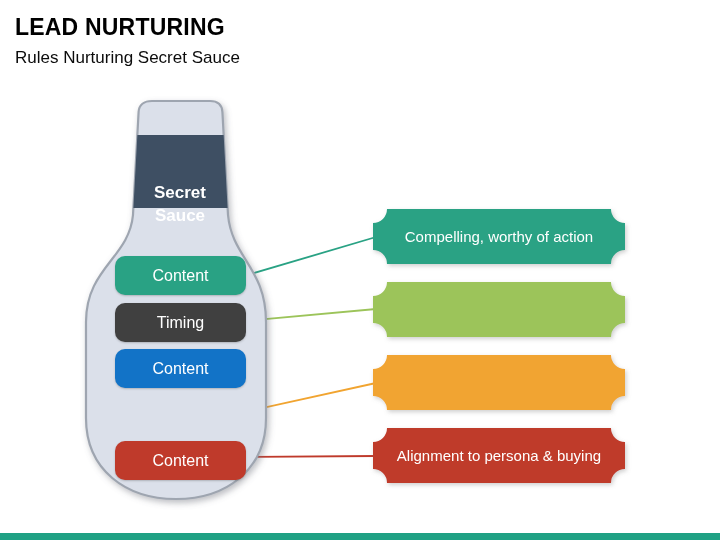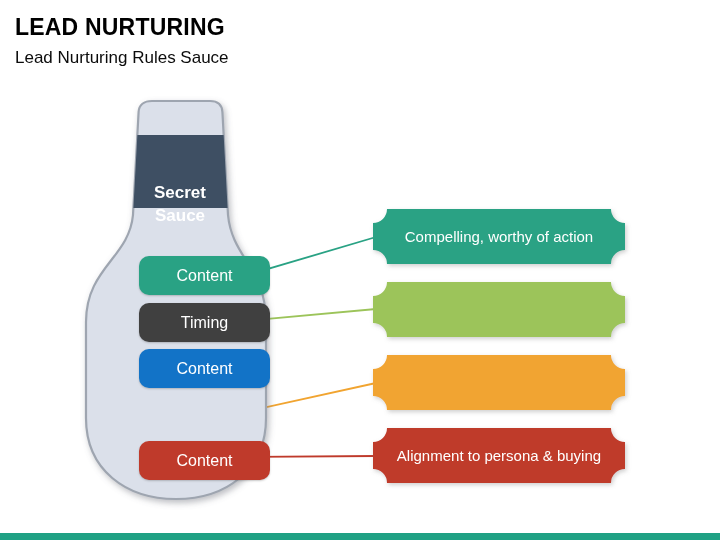--- a/index.html
+++ b/index.html
@@ -16,41 +16,40 @@
   }
   .diagram-svg{position:absolute;left:0;top:0;}
   .neck-label{
     position:absolute;left:130px;top:149px;width:100px;text-align:center;
     color:#fff;font-weight:bold;font-size:17px;line-height:23px;margin-top:32px;
   }
   .pill{
     position:absolute;left:115px;width:131px;height:39px;border-radius:10px;
     color:#fff;font-size:16px;text-align:center;line-height:39px;
     box-shadow:0 1px 2px rgba(60,60,60,.28);
-    margin-left:24px;
   }
   .pill-1{top:256px;} .pill-2{top:303px;} .pill-3{top:349px;}
   .pill-4{top:395px;} .pill-5{top:441px;}
   .badge-label{
     position:absolute;left:383px;width:232px;height:55px;text-align:center;
     color:#fff;font-size:15px;display:flex;align-items:center;justify-content:center;
   }
   .badge-label-1{top:209px;} .badge-label-2{top:282px;}
   .badge-label-3{top:355px;} .badge-label-4{top:428px;}
   .footer-bar{
     position:absolute;left:0;top:533px;width:720px;height:7px;
   }
 </style>
 </head>
 <body>
 
 <div class="slide">
 
   <div class="title">LEAD NURTURING</div>
-  <div class="subtitle">Lead Nurturing Rules Sauce</div>
+  <div class="subtitle">Rules Nurturing Secret Sauce</div>
 
   <svg class="diagram-svg" width="720" height="540" viewBox="0 0 720 540">
     <defs>
       <clipPath id="bottleClip">
         <path d="M 152,101 H 210 C 218,101 222,105 222.4,112 L 228,215 C 232,258 266,268 266,322 L 266,418 C 266,470 226,499 176,499 C 126,499 86,470 86,418 L 86,322 C 86,268 129,258 133,215 L 138.6,112 C 139,105 144,101 152,101 Z"></path>
       </clipPath>
       <filter id="bottleShadow" x="-15%" y="-10%" width="130%" height="125%">
         <feDropShadow dx="2" dy="3" stdDeviation="3" flood-color="#6b6f78" flood-opacity="0.45"></feDropShadow>
       </filter>
       <filter id="badgeShadow" x="-15%" y="-25%" width="130%" height="160%">

